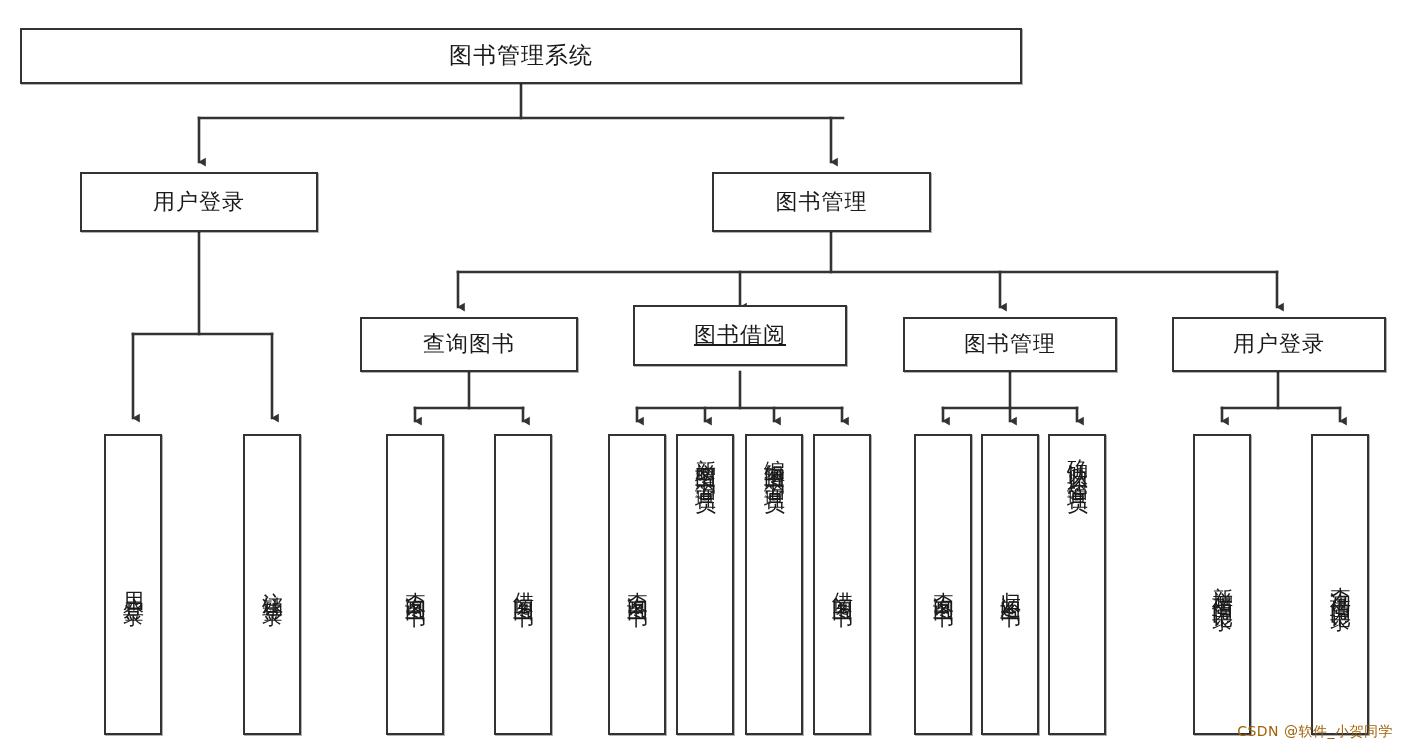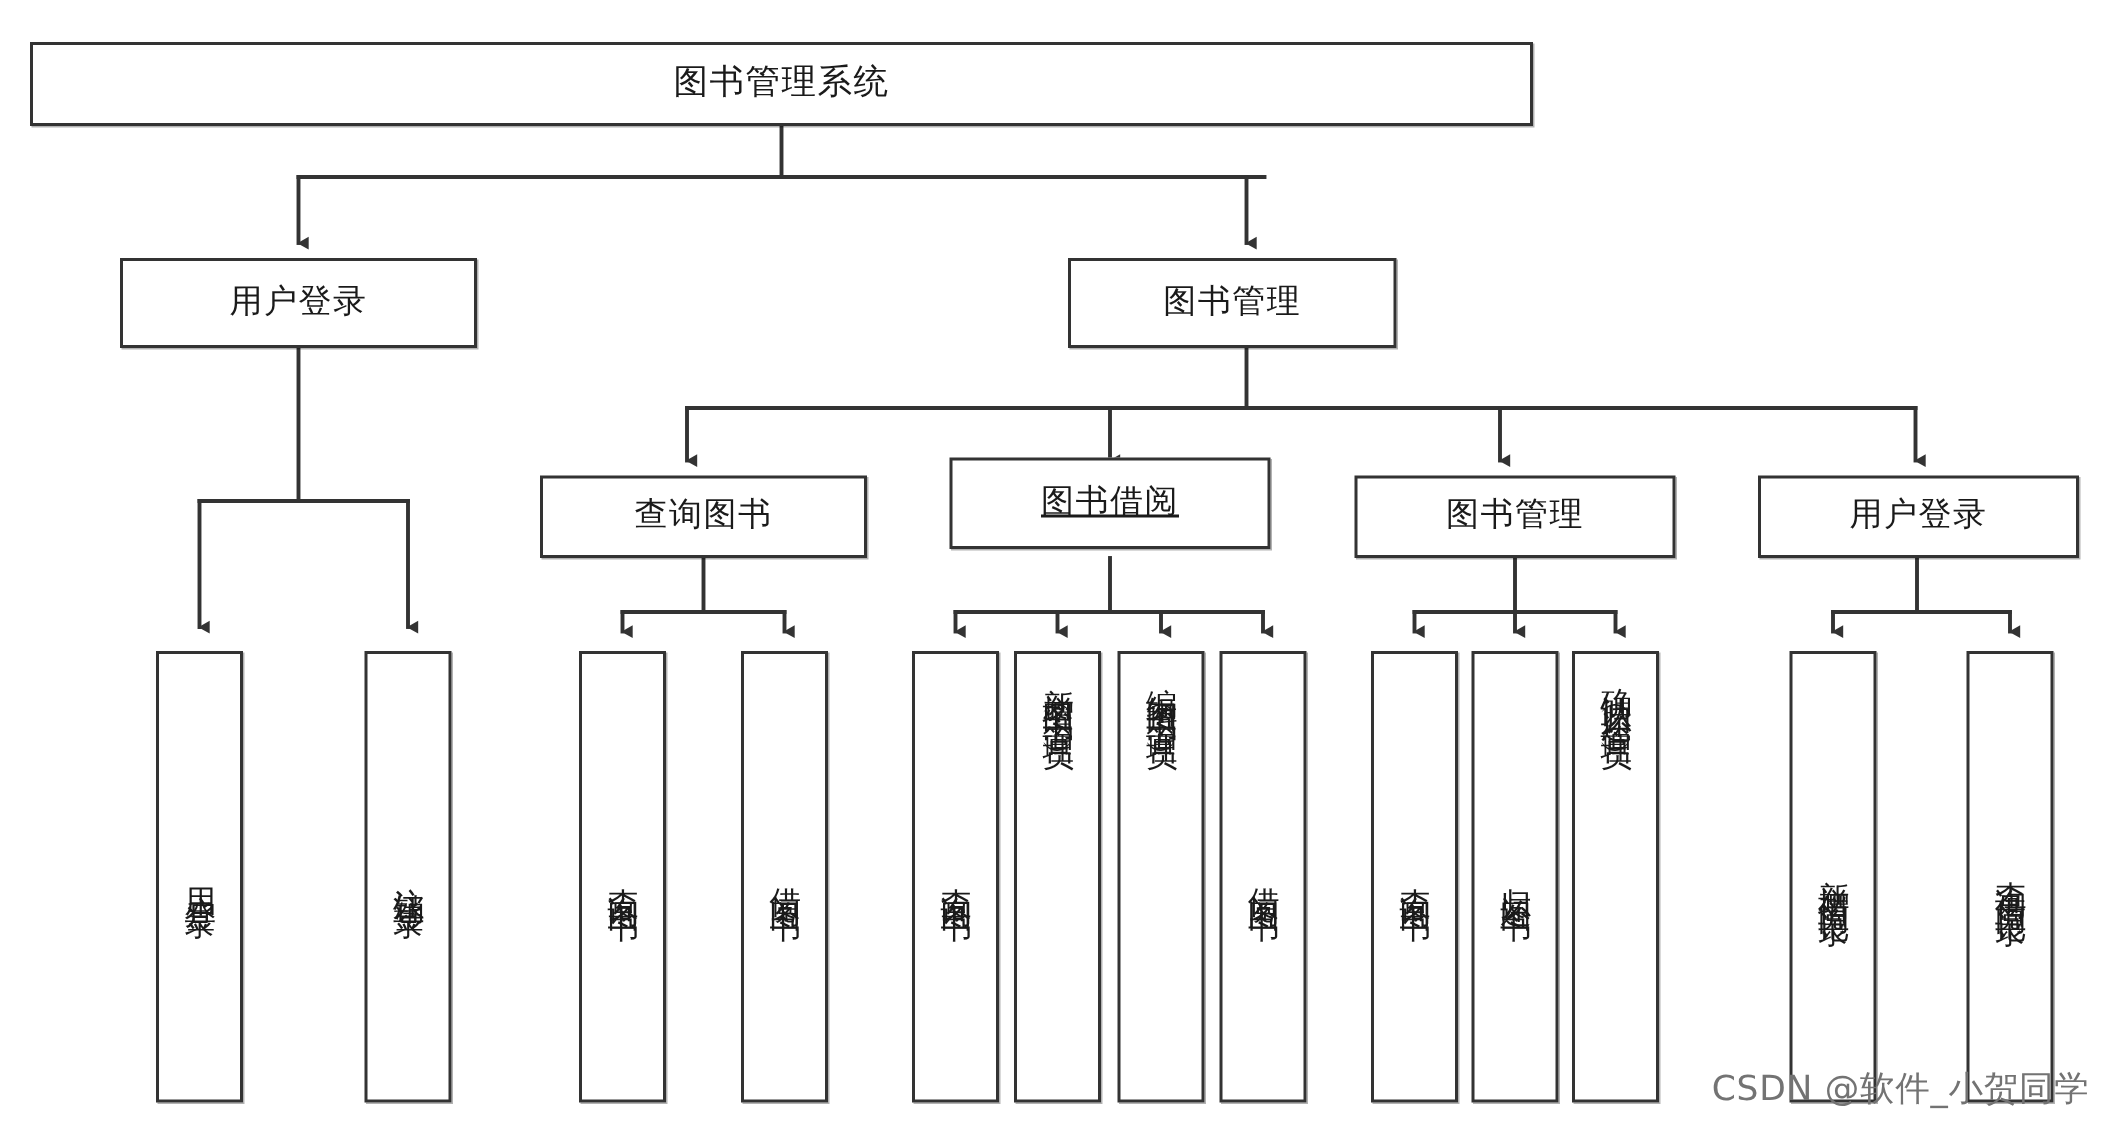--- a/index.html
+++ b/index.html
@@ -60,22 +60,22 @@
     text-align: center;
   }
   .node-v.center-v {
     align-items: center;
     padding-top: 0;
   }
   .watermark {
     position: absolute;
     right: 12px;
     bottom: 6px;
-    font-size: 23px;
-    color: #737373;
+    font-size: 14px;
+    color: #a16207;
     letter-spacing: 0.5px;
     white-space: nowrap;
   }
 </style>
 </head>
 <body>
 
 <div id="canvas">
 
   <svg class="wires" viewBox="0 0 1405 747">

